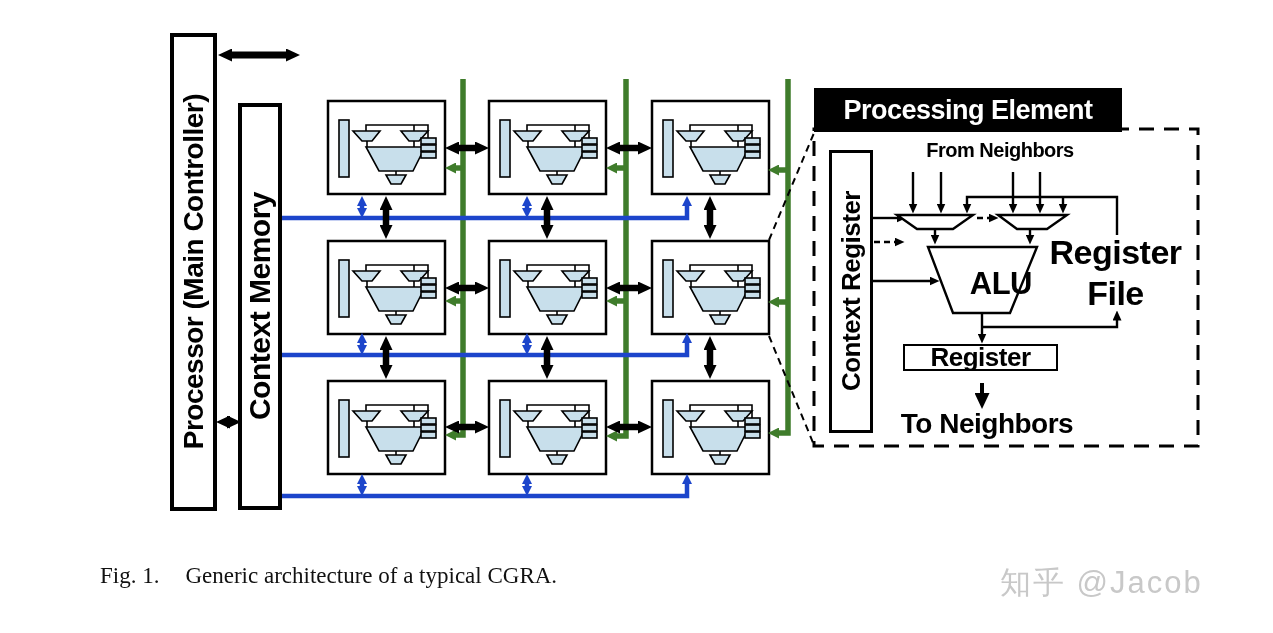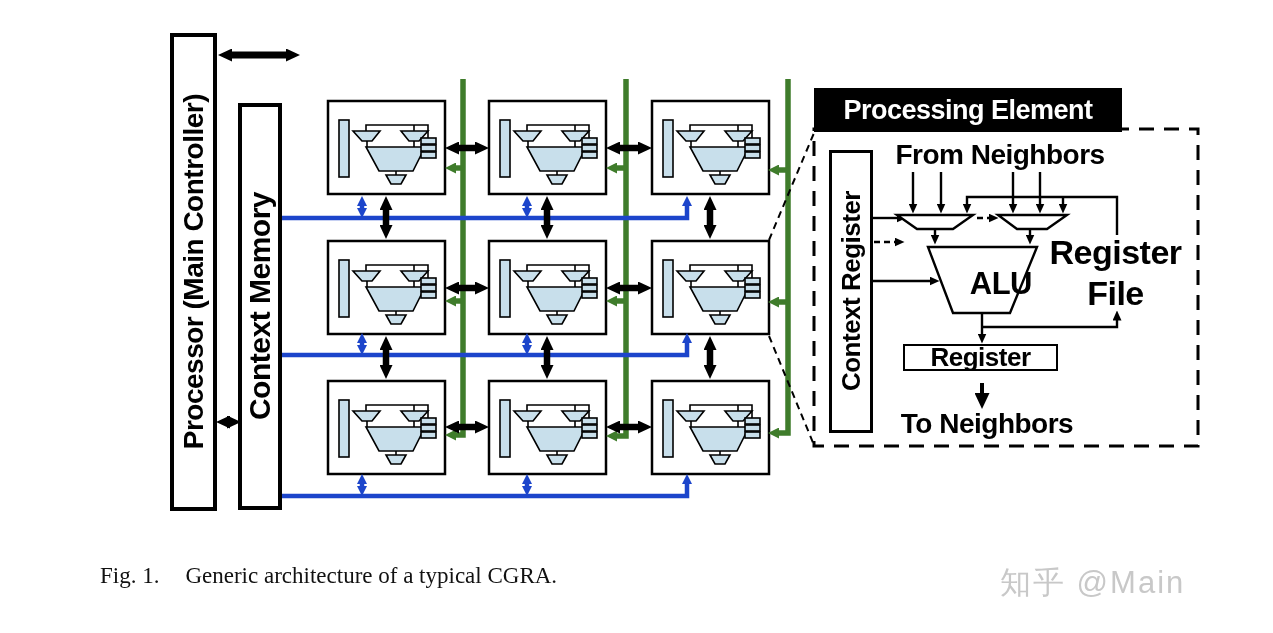--- a/index.html
+++ b/index.html
@@ -17,21 +17,21 @@
   #processor-box .vtxt{font-size:28px;}
   #context-memory-box{left:238px;top:103px;width:44px;height:407px;}
   #context-memory-box .vtxt{font-size:30px;}
   #data-memory-box{left:303px;top:35px;width:490px;height:45px;border-width:3px;}
   #data-memory-box .htxt{font-size:29px;}
 
   #pe-header{left:814px;top:88px;width:308px;height:44px;background:#000;color:#fff;
     display:flex;align-items:center;justify-content:center;font-weight:bold;font-size:27px;letter-spacing:-0.5px;}
   #context-register-box{left:829px;top:150px;width:44px;height:283px;border-width:3px;background:#fff;}
   #context-register-box .vtxt{font-size:26px;}
-  #from-neighbors{left:870px;top:139px;width:260px;text-align:center;font-size:28px;}
+  #from-neighbors{left:870px;top:139px;width:260px;text-align:center;font-size:20px;}
   #register-file-box{left:1043px;top:235px;width:145px;height:75px;border-width:3px;background:#fff;
     display:flex;align-items:center;justify-content:center;text-align:center;font-weight:bold;font-size:34px;line-height:1.2;letter-spacing:-0.5px;}
   #register-box{left:903px;top:344px;width:155px;height:27px;border-width:2.5px;background:#fff;}
   #register-box .htxt{font-size:26px;}
   #alu-label{left:932px;top:266px;width:100px;text-align:right;font-size:31px;}
   #to-neighbors{left:877px;top:408px;width:220px;text-align:center;font-size:28px;}
 
   #figure-caption{left:100px;top:563px;font-family:"Liberation Serif","DejaVu Serif",serif;
     font-size:23px;color:#111;white-space:nowrap;}
   #figure-caption .fig{margin-right:26px;}
@@ -220,15 +220,15 @@
   </div>
 
   <div class="b htxt" id="alu-label">ALU</div>
 
   <div class="b htxt" id="to-neighbors">To Neighbors</div>
 
   <div class="b" id="figure-caption">
     <span class="fig">Fig. 1.</span><span>Generic architecture of a typical CGRA.</span>
   </div>
 
-  <div class="b" id="watermark">知乎 @Main</div>
+  <div class="b" id="watermark">知乎 @Jacob</div>
 
 </div>
 
 </body></html>

